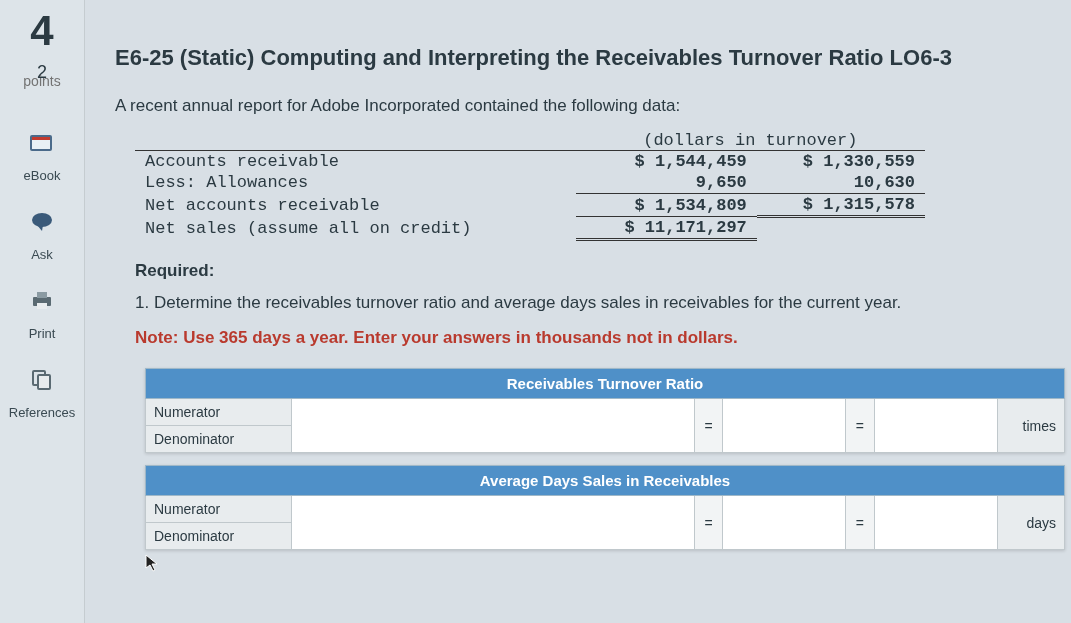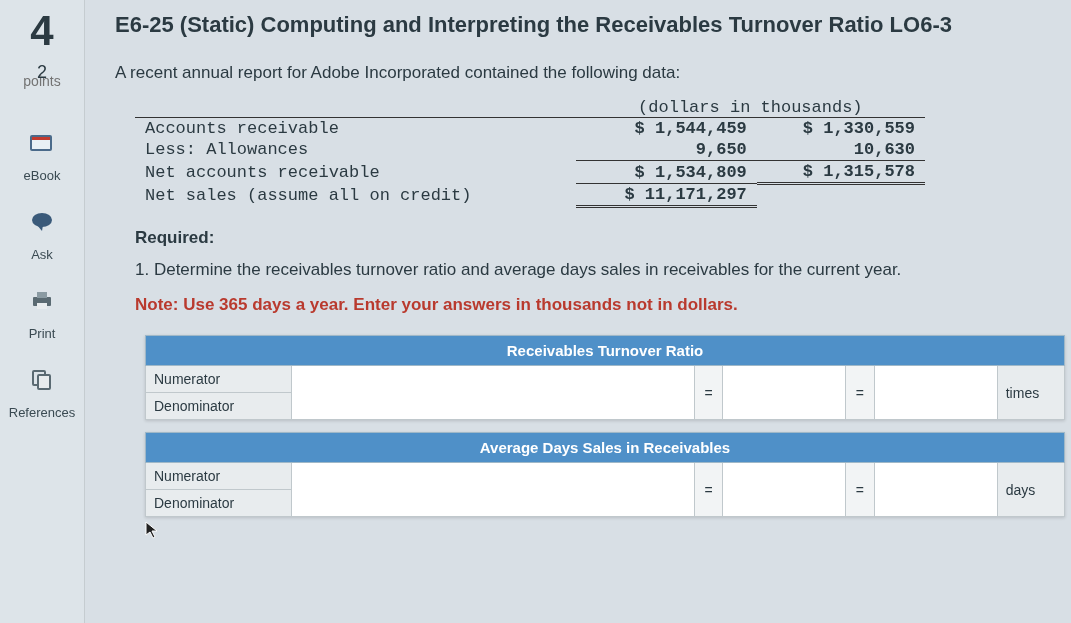--- a/index.html
+++ b/index.html
@@ -49,20 +49,21 @@
       height: 28px;
       margin-bottom: 3px;
       display: flex;
       align-items: center;
       justify-content: center;
     }
     .main {
       flex: 1;
       padding: 12px 30px;
       overflow: auto;
+      margin-top: 33px;
     }
     .title {
       font-size: 22px;
       font-weight: bold;
       margin-bottom: 25px;
     }
     .intro {
       font-size: 17px;
       margin-bottom: 15px;
     }
@@ -129,21 +130,21 @@
       background: #e8ecee;
       text-align: left;
       width: 130px;
     }
     .answer-table td.input {
       background: #fff;
       width: 360px;
     }
     .answer-table td.small { width: 25px; }
     .answer-table td.result { width: 110px; background:#fff;}
-    .answer-table td.unit { width: 60px; background: #e8ecee; text-align:left;}
+    .answer-table td.unit { width: 60px; background: #e8ecee; text-align:right;}
     .cursor {
       display:inline-block;
       margin-top:4px;
     }
   </style>
 </head>
 <body>
 
 <div class="sidebar">
   <div class="qnum">4</div>
@@ -194,21 +195,21 @@
 </div>
 
 <div class="main">
   <div class="title">E6-25 (Static) Computing and Interpreting the Receivables Turnover Ratio LO6-3</div>
   <div class="intro">A recent annual report for Adobe Incorporated contained the following data:</div>
 
   <table class="data-table">
     <tbody>
         <tr class="topline">
           <td></td>
-          <td class="center under" colspan="2">(dollars in thousands)</td>
+          <td class="center under" colspan="2">(dollars in turnover)</td>
         </tr>
     <tr>
       <td>Accounts receivable</td>
       <td class="right">$ 1,544,459</td>
       <td class="right">$ 1,330,559</td>
     </tr>
     <tr>
       <td>Less: Allowances</td>
       <td class="right under">9,650</td>
       <td class="right under">10,630</td>

